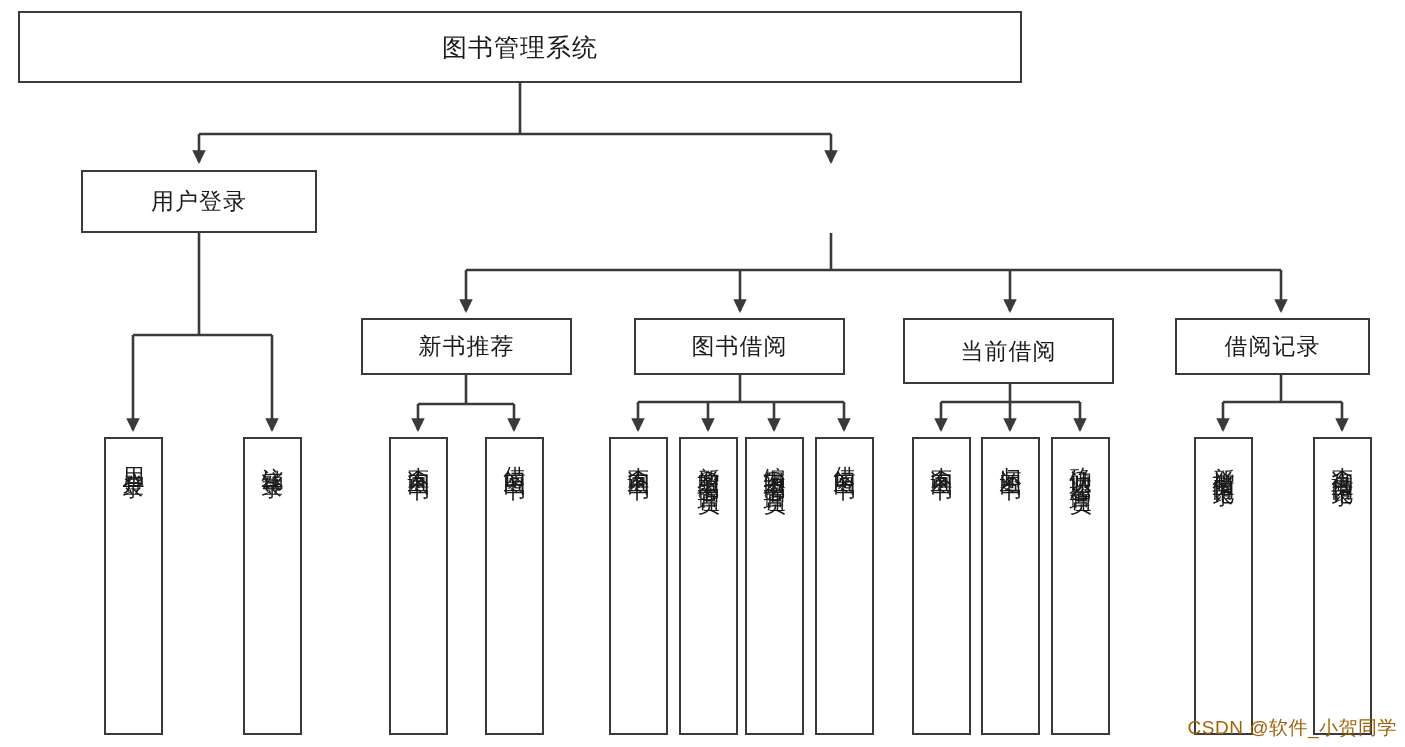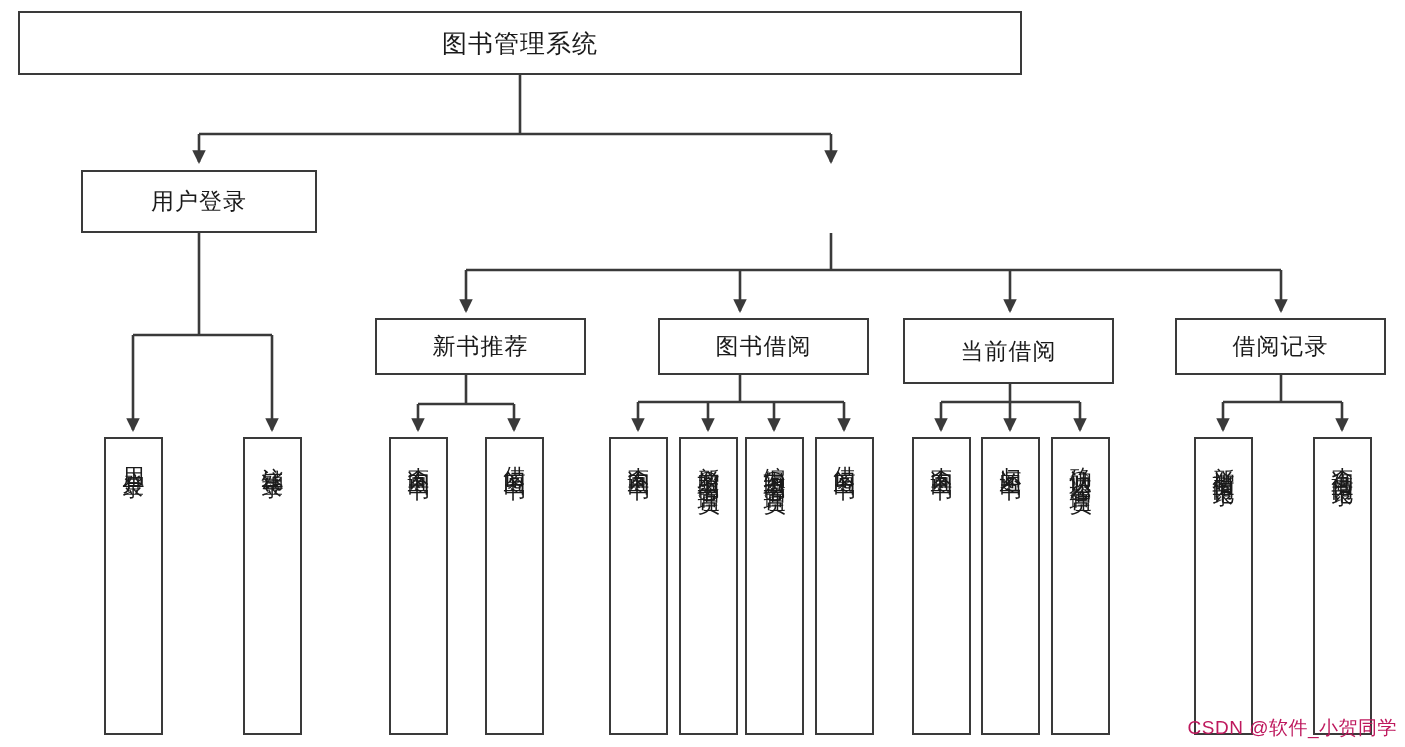--- a/index.html
+++ b/index.html
@@ -53,21 +53,21 @@
   }
   .htext {
     white-space: nowrap;
     letter-spacing: 1px;
   }
   #watermark {
     position: absolute;
     right: 8px;
     bottom: 6px;
     font-size: 19px;
-    color: #be185d;
+    color: #a16207;
     letter-spacing: 0.5px;
     white-space: nowrap;
     z-index: 5;
   }
 </style>
 </head>
 <body>
 
 <div id="canvas">
 
@@ -114,38 +114,38 @@
       <path d="M 1010 402 L 1010 430" marker-end="url(#arrow)"></path>
       <path d="M 1080 402 L 1080 430" marker-end="url(#arrow)"></path>
 
       <path d="M 1281 375 L 1281 402"></path>
       <path d="M 1223 402 L 1342 402"></path>
       <path d="M 1223 402 L 1223 430" marker-end="url(#arrow)"></path>
       <path d="M 1342 402 L 1342 430" marker-end="url(#arrow)"></path>
     </g>
   </svg>
 
-  <div class="node root" style="left:18px; top:11px; width:1004px; height:64px;">
+  <div class="node root" style="left:18px; top:11px; width:1004px; height:72px;">
     <span class="htext">图书管理系统</span>
   </div>
 
   <div class="node level2" style="left:81px; top:170px; width:236px; height:63px;">
     <span class="htext">用户登录</span>
   </div>
 
-  <div class="node level3" style="left:375px; top:318px; width:211px; height:57px;">
+  <div class="node level3" style="left:361px; top:318px; width:211px; height:57px;">
     <span class="htext">新书推荐</span>
   </div>
-  <div class="node level3" style="left:634px; top:318px; width:211px; height:57px;margin-left:24px;">
+  <div class="node level3" style="left:634px; top:318px; width:211px; height:57px;">
     <span class="htext">图书借阅</span>
   </div>
   <div class="node level3" style="left:903px; top:318px; width:211px; height:66px;">
     <span class="htext">当前借阅</span>
   </div>
-  <div class="node level3" style="left:1175px; top:318px; width:211px; height:57px;">
+  <div class="node level3" style="left:1175px; top:318px; width:195px; height:57px;">
     <span class="htext">借阅记录</span>
   </div>
 
   <div class="node leaf" style="left:104px; top:437px; width:59px; height:298px;">
     <span class="vtext">用户登录</span>
   </div>
   <div class="node leaf" style="left:243px; top:437px; width:59px; height:298px;">
     <span class="vtext">注销登录</span>
   </div>
 

